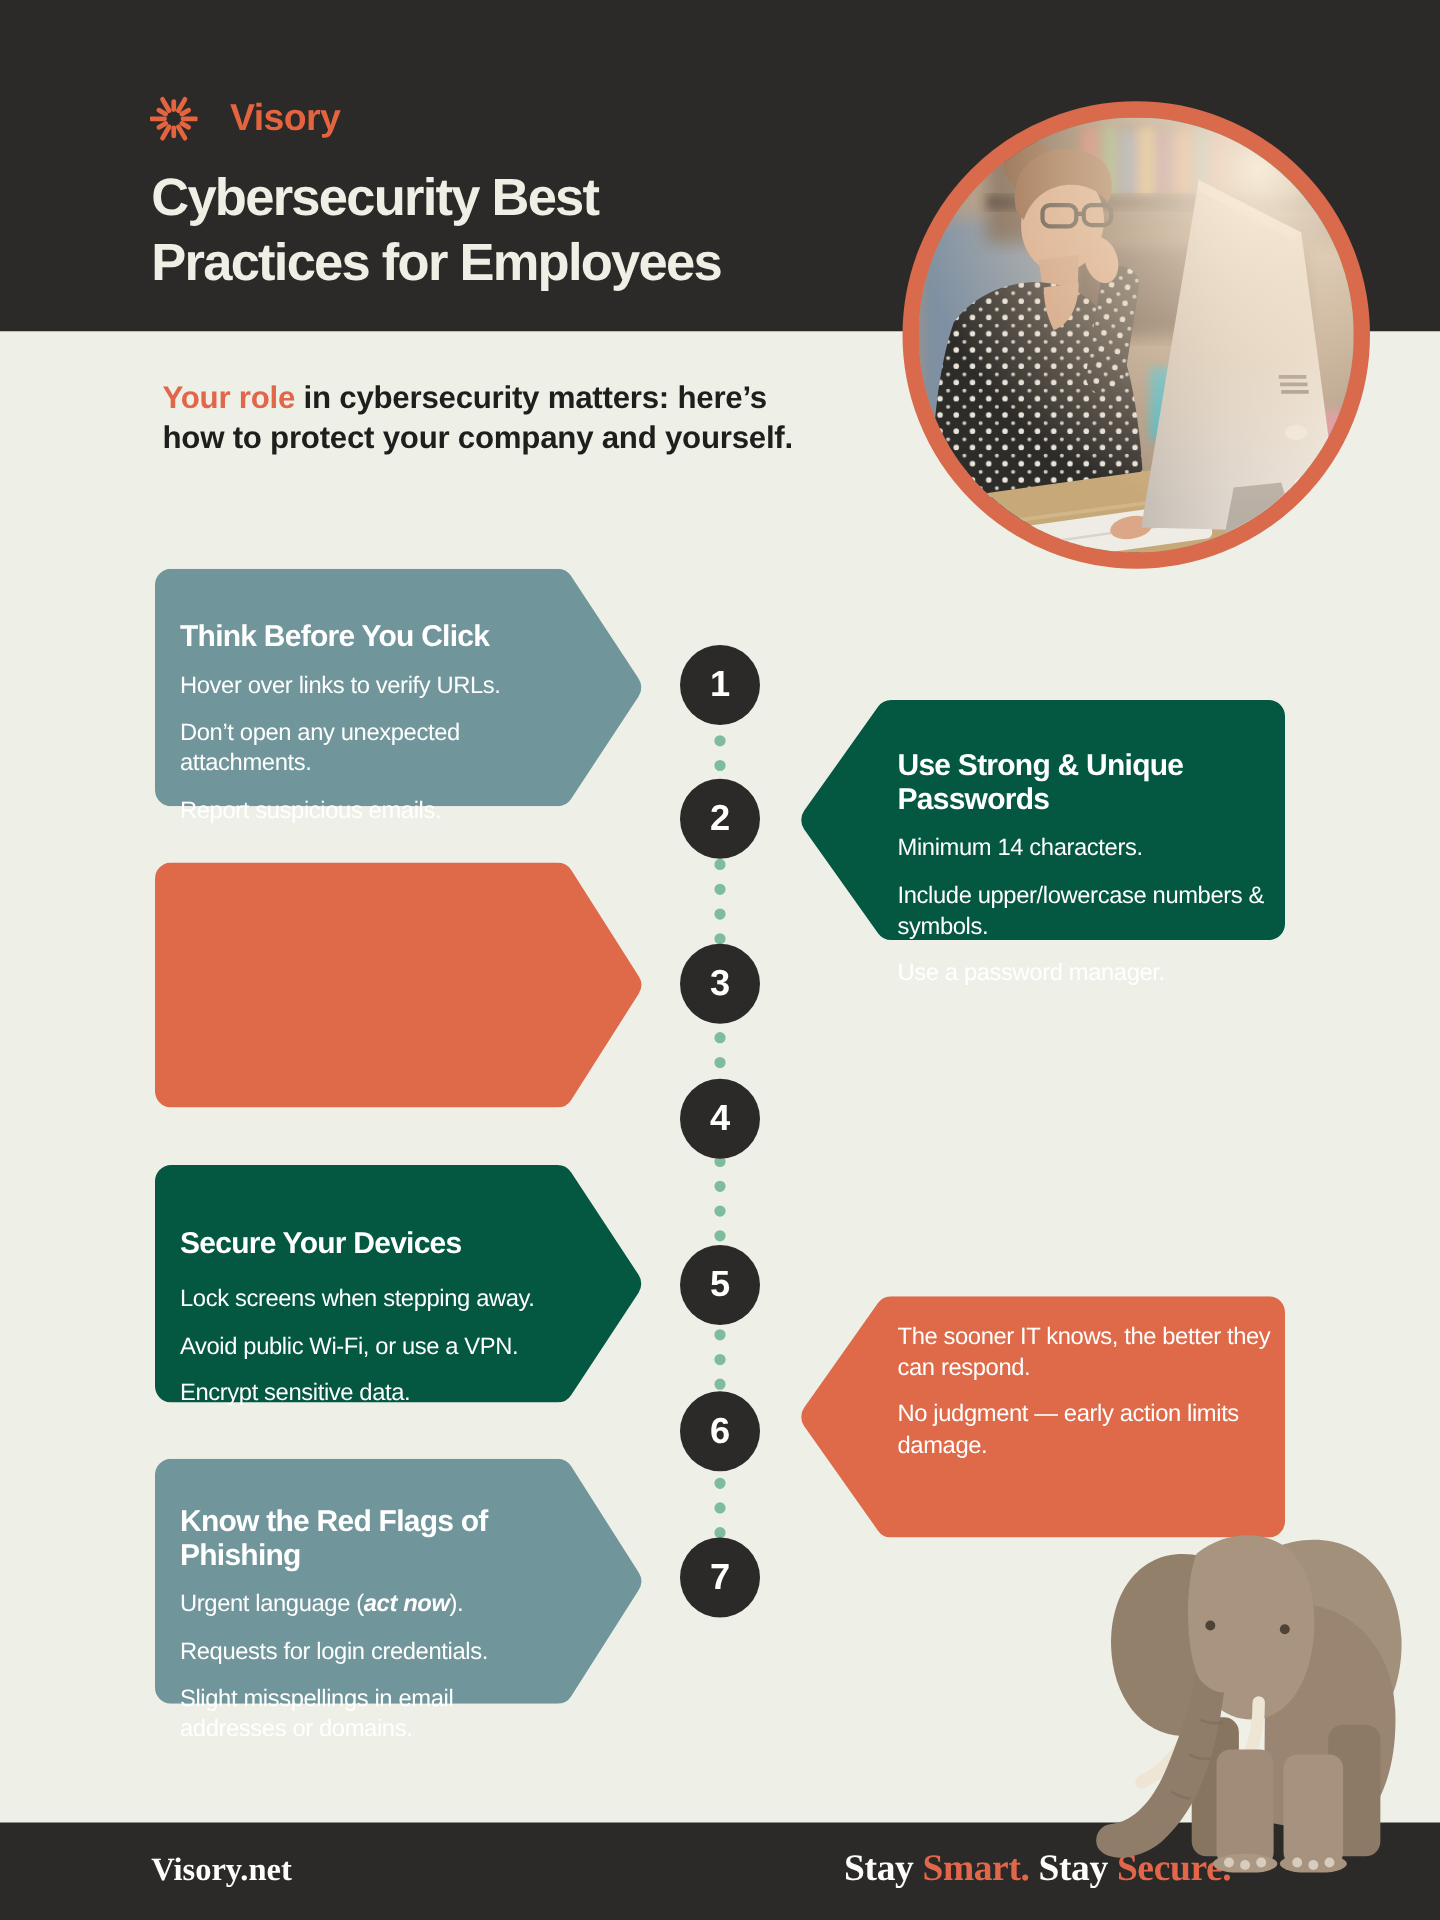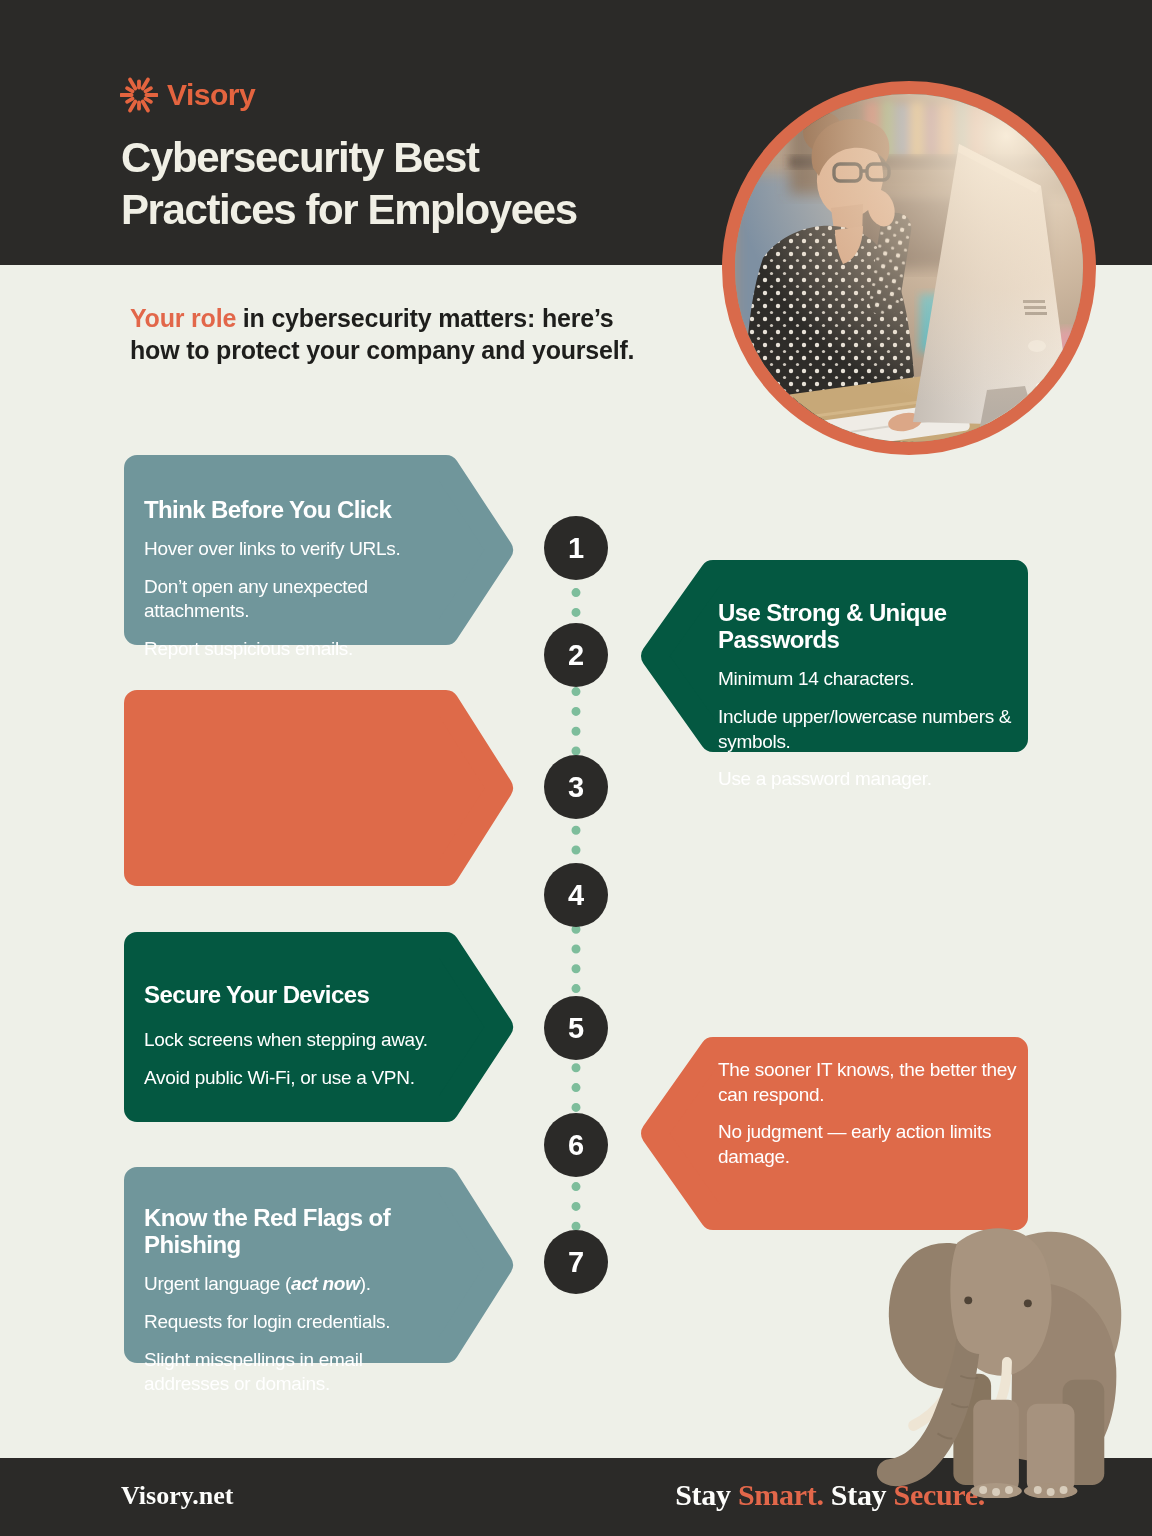--- a/index.html
+++ b/index.html
@@ -1,21 +1,21 @@
 <!DOCTYPE html>
 <html><head>
 <meta charset="utf-8">
 <style>
   html,body{margin:0;padding:0;background:#c8c8c8;}
   .page{position:relative;width:1152px;height:1536px;margin:0 auto;background:#eef0e8;
         font-family:"Liberation Sans",sans-serif;overflow:hidden;}
 
   
   .header{position:absolute;left:0;top:0;width:1152px;height:265px;background:#2b2a28;}
-  .logo{position:absolute;left:120px;top:76px;display:flex;align-items:center;gap:9px;}
+  .logo{position:absolute;left:120px;top:76px;display:flex;align-items:center;gap:26px;}
   .logo-text{color:#e4643f;font-size:30px;font-weight:bold;letter-spacing:-0.5px;}
   .main-title{position:absolute;left:121px;top:132px;margin:0;color:#f0efe5;
               font-size:42px;font-weight:bold;letter-spacing:-1.4px;line-height:1.24;}
 
   
   .photo-ring{position:absolute;left:722px;top:81px;width:348px;height:348px;
               border:13px solid #d96a4b;border-radius:50%;overflow:hidden;background:#a8937f;z-index:5;}
   .photo-ring svg{display:block;width:100%;height:100%;}
 
   
@@ -221,20 +221,21 @@
 
 
   <div class="card card-left c5">
     <svg class="shape" viewBox="0 0 390 190" preserveAspectRatio="none">
       <path d="M13,13 H322 L376,95 L322,177 H13 Z" stroke-width="26" stroke-linejoin="round" fill="#045841" stroke="#045841"></path>
     </svg>
     <div class="content">
       <h2>Secure Your Devices</h2>
       <p>Lock screens when stepping away.</p>
       <p>Avoid public Wi-Fi, or use a VPN.</p>
+      <p>Encrypt sensitive data.</p>
     </div>
   </div>
 
   <div class="card card-right c6">
     <svg class="shape" viewBox="0 0 388 193" preserveAspectRatio="none">
       <path d="M73,13 H375 V180 H73 L14,96.5 Z" stroke-width="26" stroke-linejoin="round" fill="#de6a49" stroke="#de6a49"></path>
     </svg>
     <div class="content">
       <p>The sooner IT knows, the better they can respond.</p>
       <p>No judgment — early action limits damage.</p>

